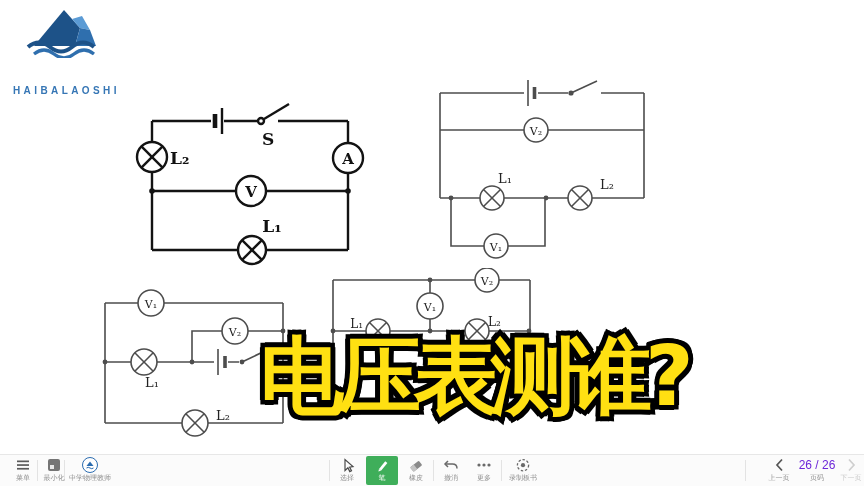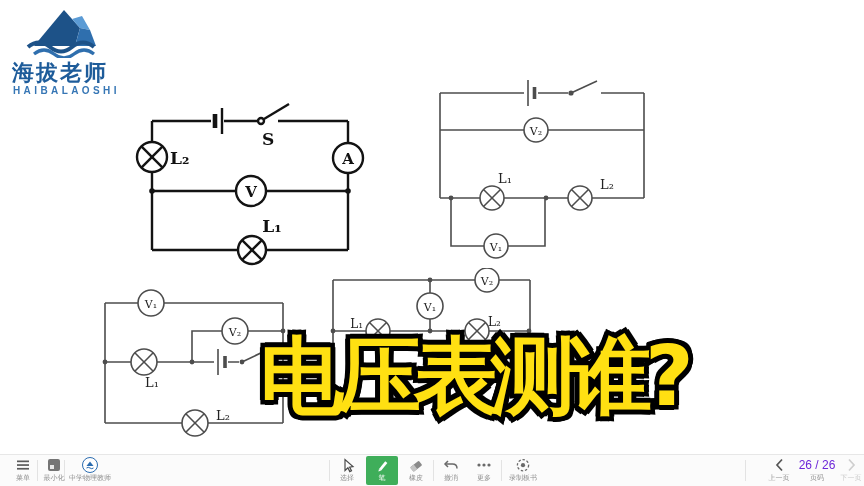--- a/index.html
+++ b/index.html
@@ -51,21 +51,20 @@
 <div class="stage">
 
   <div class="brand">
     <svg width="104" height="52" viewBox="0 0 104 52">
       <polygon points="22,40 52,4 68,22 63,40" fill="#1d5288"></polygon>
       <polygon points="52,4 60,13 70,10 78,24 68,22" fill="#5b9bd5"></polygon>
       <polygon points="63,40 68,22 78,24 84,40" fill="#2f6fae"></polygon>
       <path d="M16,41 q11,-9 22,0 t22,0 t22,0" stroke="#1d5288" stroke-width="4" fill="none"></path>
       <path d="M22,48 q10,-8 20,0 t20,0 t20,0" stroke="#2f6fae" stroke-width="3.2" fill="none"></path>
     </svg>
-    <div class="brand-name">海拔老师</div>
     <div class="brand-latin">HAIBALAOSHI</div>
   </div>
 
   <svg class="circuit" style="left:130px;top:95px;" width="235" height="172" viewBox="130 95 235 172">
     <g class="c-bold">
       <path d="M152,121 H211 M224,121 H257 M278,121 H348"></path>
       <line x1="215" y1="114" x2="215" y2="128" stroke-width="4.6"></line>
       <line x1="222" y1="108" x2="222" y2="134"></line>
       <circle cx="261" cy="121" r="3" fill="#fff"></circle>
       <line x1="264" y1="119" x2="289" y2="104"></line>

